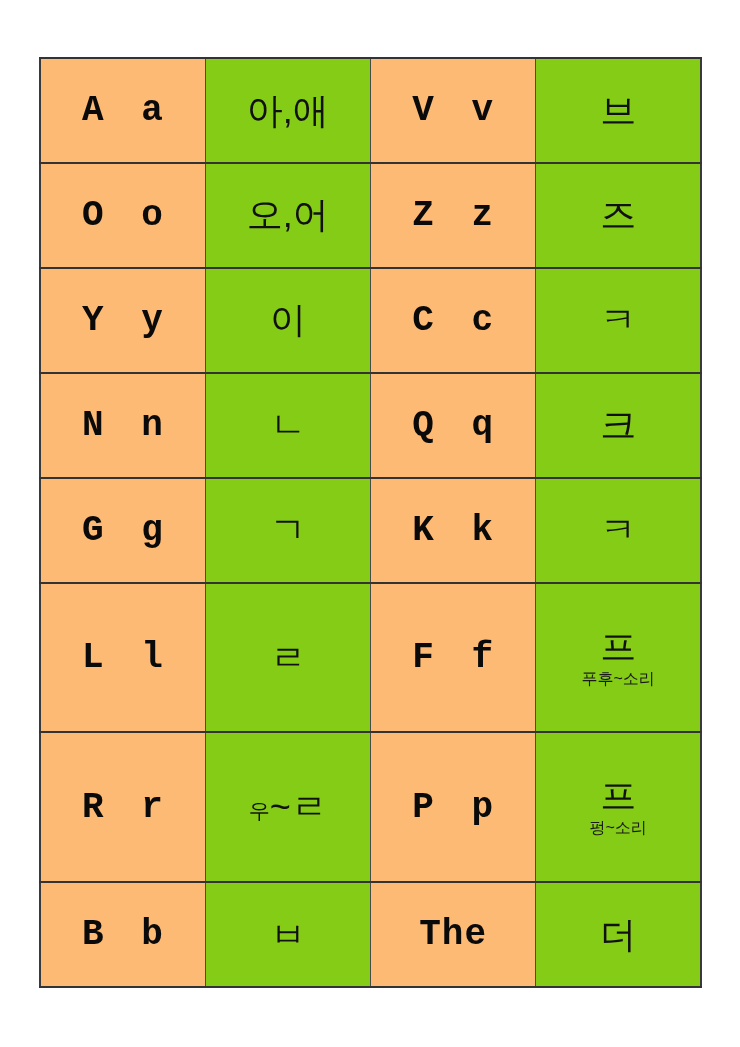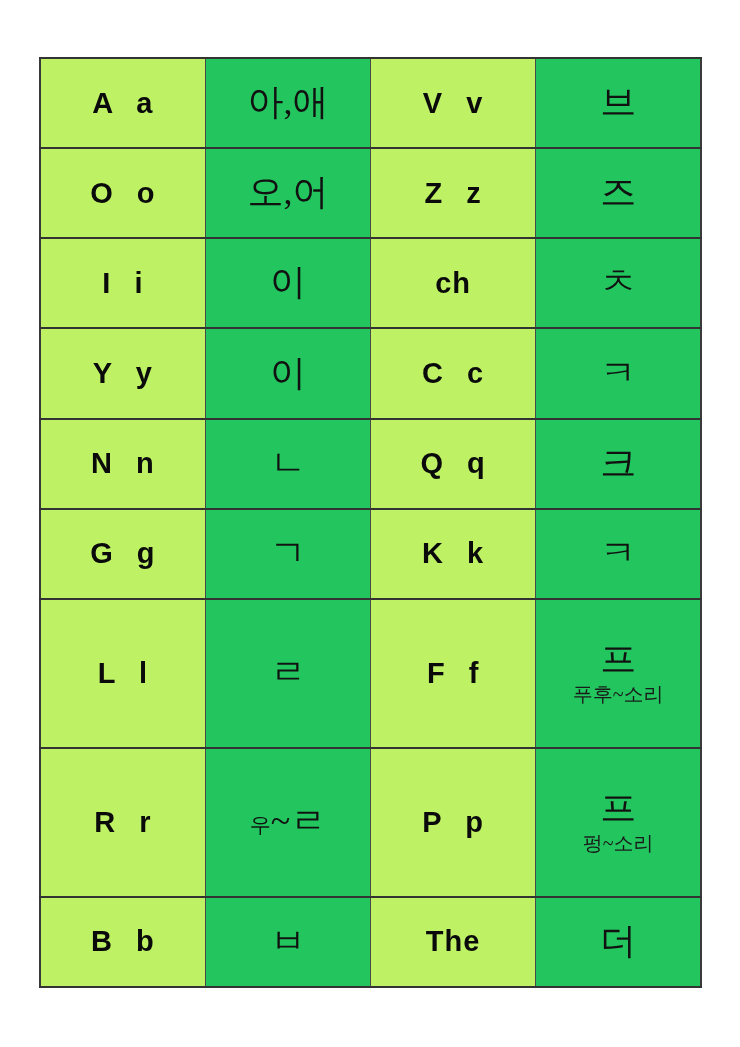--- a/index.html
+++ b/index.html
@@ -28,44 +28,44 @@
     border-left: 1.5px solid #4a4a4a;
     border-right: 1.5px solid #4a4a4a;
     border-top: 2px solid #333333;
     border-bottom: 2px solid #333333;
     padding: 0;
     text-align: center;
     vertical-align: middle;
     overflow: hidden;
   }
   td.letters {
-    background: #bef264;
+    background: #fdba74;
     color: #0a0a0a;
     font-weight: 700;
-    font-size: 29px;
+    font-size: 36px;
     letter-spacing: 1px;
     word-spacing: 14px;
+    font-family: Liberation Mono, monospace;
+  }
+  td.sound {
+    background: #84cc16;
+    color: #111111;
     font-family: Liberation Sans, sans-serif;
-  }
-  td.sound {
-    background: #22c55e;
-    color: #111111;
-    font-family: Liberation Serif, serif;
     font-size: 36px;
     line-height: 1.05;
   }
   .sound-wrap {
     line-height: 1.05;
   }
   .sound-small {
     font-size: 21px;
     vertical-align: 1px;
   }
   .sound-note {
-    font-size: 20px;
+    font-size: 16px;
     line-height: 1.1;
     margin-top: 4px;
     color: #1a1a1a;
   }
 </style>
 </head>
 <body>
 
 <div class="page">
   <table class="phonics-table">
@@ -106,36 +106,20 @@
     </td>
     <td class="letters">
       <span>Z z</span>
     </td>
     <td class="sound">
       <div class="sound-wrap"><span>즈</span></div>
 
     </td>
   </tr>
 
-  <tr>
-    <td class="letters">
-      <span>I i</span>
-    </td>
-    <td class="sound">
-      <div class="sound-wrap"><span>이</span></div>
-
-    </td>
-    <td class="letters">
-      <span>ch</span>
-    </td>
-    <td class="sound">
-      <div class="sound-wrap"><span>ㅊ</span></div>
-
-    </td>
-  </tr>
 
   <tr>
     <td class="letters">
       <span>Y y</span>
     </td>
     <td class="sound">
       <div class="sound-wrap"><span>이</span></div>
 
     </td>
     <td class="letters">

